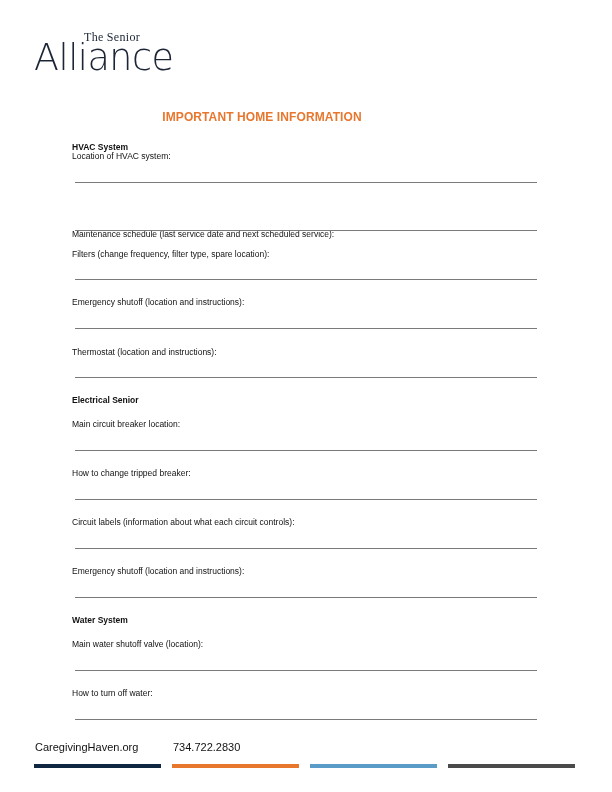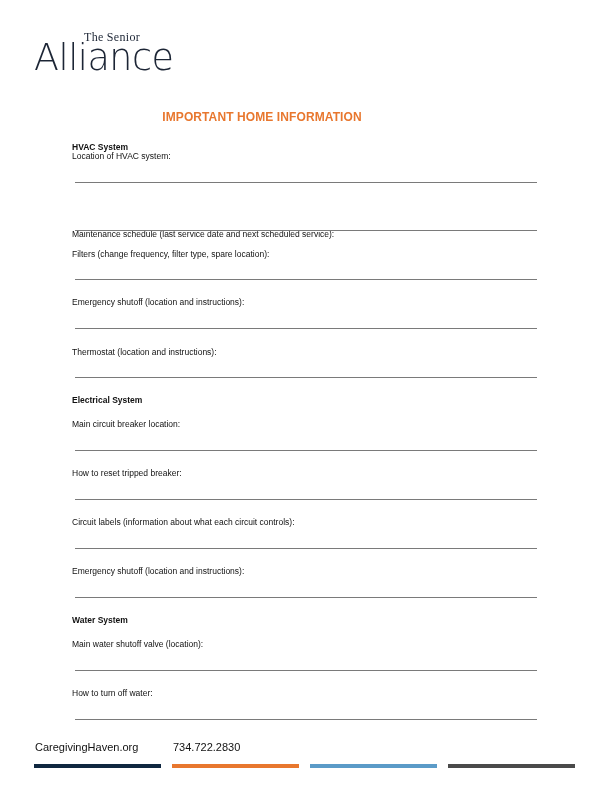--- a/index.html
+++ b/index.html
@@ -44,26 +44,26 @@
 
 <div class="label" style="top:249px;">Filters (change frequency, filter type, spare location):</div>
 <div class="line" style="top:279px;"></div>
 
 <div class="label" style="top:297px;">Emergency shutoff (location and instructions):</div>
 <div class="line" style="top:328px;"></div>
 
 <div class="label" style="top:347px;">Thermostat (location and instructions):</div>
 <div class="line" style="top:377px;"></div>
 
-<div class="heading" style="top:395px;">Electrical System</div>
+<div class="heading" style="top:395px;">Electrical Senior</div>
 
 <div class="label" style="top:419px;">Main circuit breaker location:</div>
 <div class="line" style="top:450px;"></div>
 
-<div class="label" style="top:468px;">How to reset tripped breaker:</div>
+<div class="label" style="top:468px;">How to change tripped breaker:</div>
 <div class="line" style="top:499px;"></div>
 
 <div class="label" style="top:517px;">Circuit labels (information about what each circuit controls):</div>
 <div class="line" style="top:548px;"></div>
 
 <div class="label" style="top:566px;">Emergency shutoff (location and instructions):</div>
 <div class="line" style="top:597px;"></div>
 
 <div class="heading" style="top:615px;">Water System</div>
 

